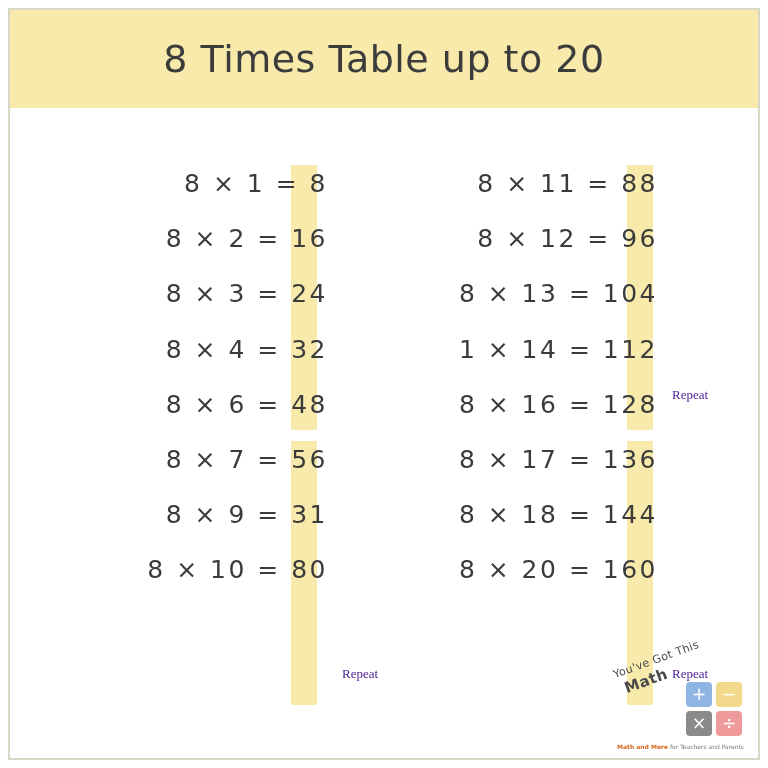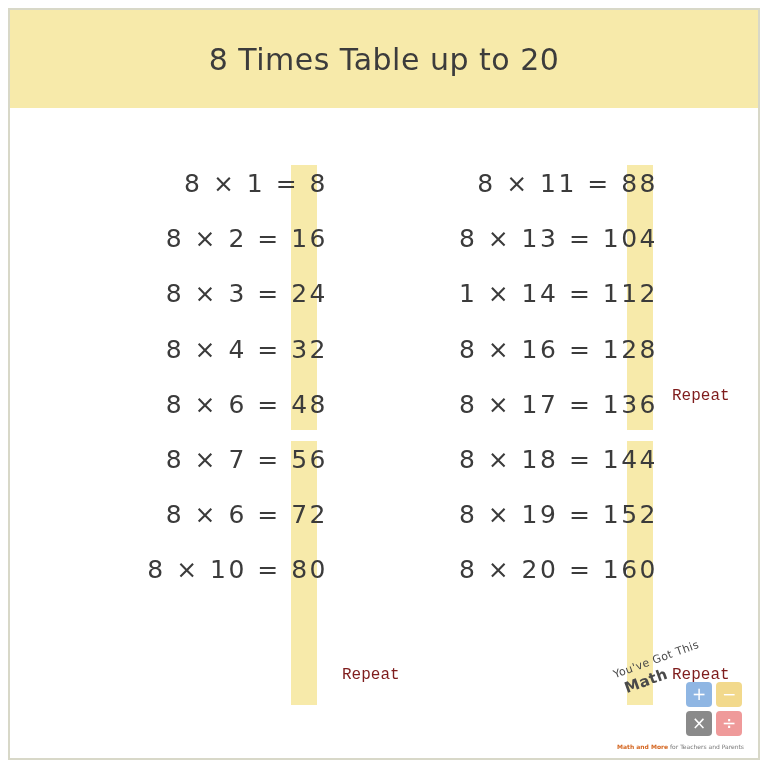--- a/index.html
+++ b/index.html
@@ -36,21 +36,21 @@
     top: 0;
     width: 100%;
     height: 98px;
     background: #f7eaaa;
     display: flex;
     align-items: center;
     justify-content: center;
   }
   .header-title {
     font-family: "DejaVu Sans", sans-serif;
-    font-size: 30px;
+    font-size: 38px;
     font-weight: 400;
     color: #3c3c3c;
     letter-spacing: 0.5px;
   }
   .content {
     position: absolute;
     left: 0;
     top: 98px;
     width: 100%;
     height: 650px;
@@ -88,23 +88,23 @@
     color: #3b3b3b;
     letter-spacing: 2.5px;
     white-space: nowrap;
     position: relative;
     z-index: 2;
     padding-right: 2px;
   }
 
   .repeat {
     position: absolute;
-    font-family: Liberation Mono, monospace;
-    font-size: 16px;
-    color: #7f1d1d;
+    font-family: Liberation Serif, serif;
+    font-size: 13px;
+    color: #4c1d95;
     z-index: 3;
   }
   .repeat-left  { left: 332px; top: 558px; }
   .repeat-right { left: 662px; top: 279px; }
   .repeat-right2{ left: 662px; top: 558px; }
 
   
   .logo {
     position: absolute;
     right: 14px;
@@ -199,48 +199,48 @@
         <div class="row">
             <span class="eq">8 × 4 = 32</span>
           </div>
         <div class="row">
             <span class="eq">8 × 6 = 48</span>
           </div>
         <div class="row">
             <span class="eq">8 × 7 = 56</span>
           </div>
         <div class="row">
-            <span class="eq">8 × 6 = 72</span>
+            <span class="eq">8 × 9 = 31</span>
           </div>
         <div class="row">
             <span class="eq">8 × 10 = 80</span>
           </div>
       </div>
 
       <div class="col col-right">
         <div class="row">
             <span class="eq">8 × 11 = 88</span>
           </div>
         <div class="row">
+            <span class="eq">8 × 12 = 96</span>
+          </div>
+        <div class="row">
             <span class="eq">8 × 13 = 104</span>
           </div>
         <div class="row">
             <span class="eq">1 × 14 = 112</span>
           </div>
         <div class="row">
             <span class="eq">8 × 16 = 128</span>
           </div>
         <div class="row">
             <span class="eq">8 × 17 = 136</span>
           </div>
         <div class="row">
             <span class="eq">8 × 18 = 144</span>
-          </div>
-        <div class="row">
-            <span class="eq">8 × 19 = 152</span>
           </div>
         <div class="row">
             <span class="eq">8 × 20 = 160</span>
           </div>
       </div>
 
       <div class="repeat repeat-left">Repeat</div>
       <div class="repeat repeat-right">Repeat</div>
       <div class="repeat repeat-right2">Repeat</div>
 

